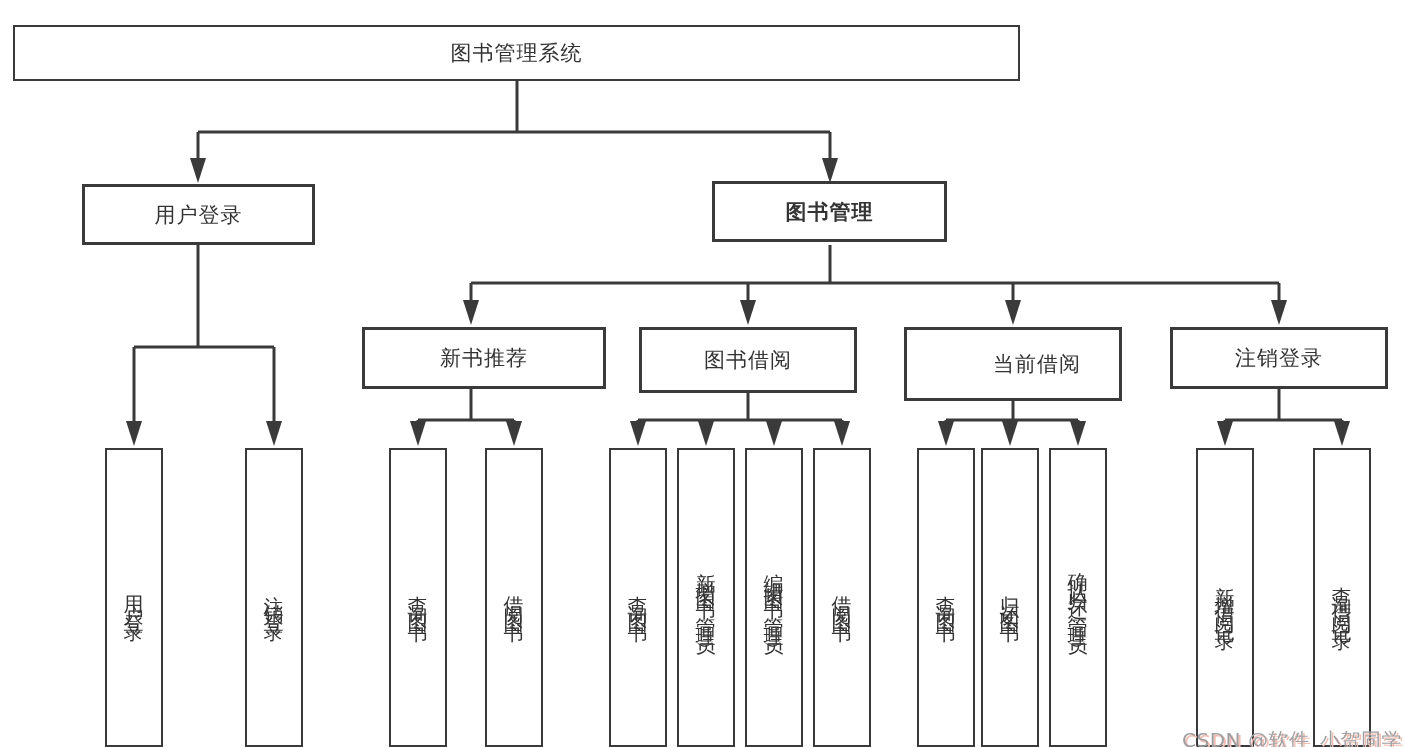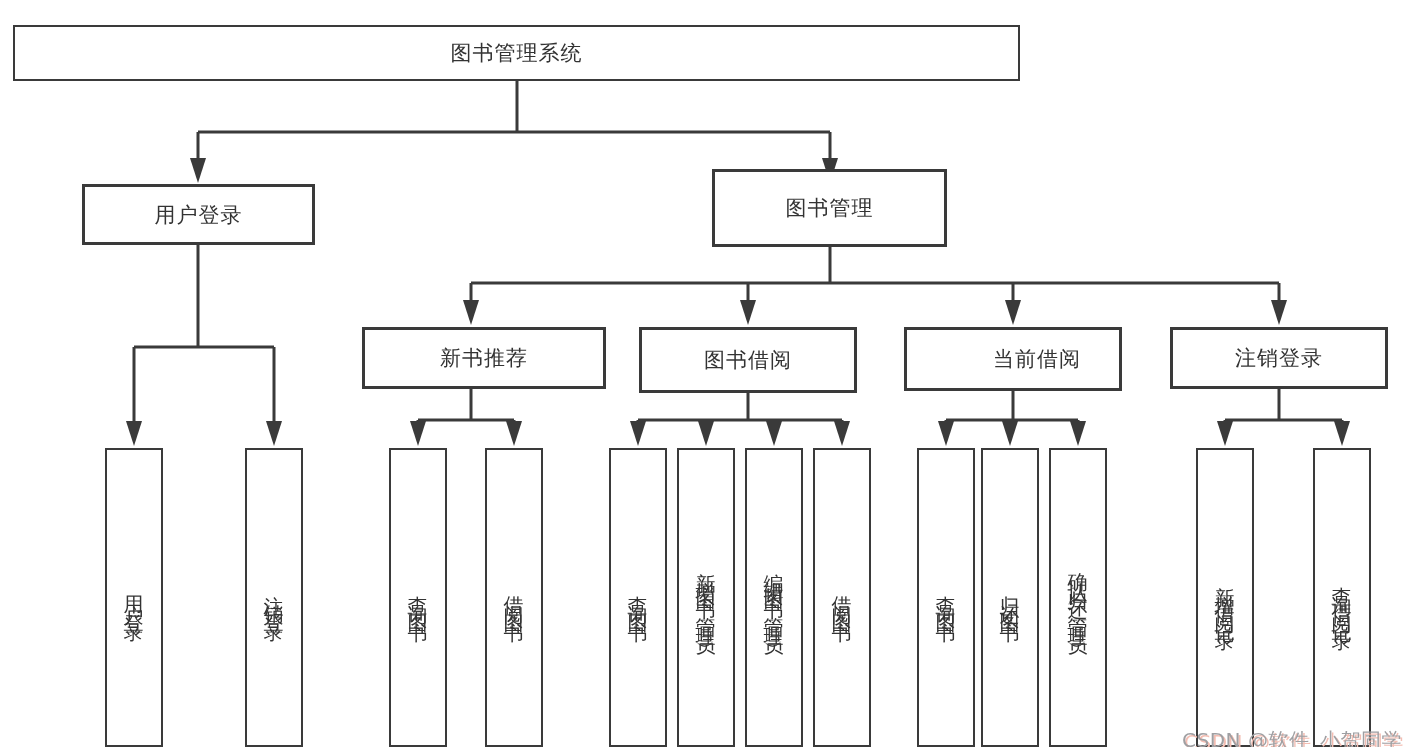--- a/index.html
+++ b/index.html
@@ -49,25 +49,25 @@
     height: 299px;
     border-width: 2.5px;
     writing-mode: vertical-rl;
     text-orientation: mixed;
     font-size: 20px;
     line-height: 1;
     letter-spacing: 9px;
   }
   
   .b-user-login   { left: 82px;  top: 172px; width: 233px; height: 61px; }
-  .b-book-mgmt    { left: 712px; top: 157px; width: 235px; height: 78px; }
+  .b-book-mgmt    { left: 712px; top: 169px; width: 235px; height: 61px; font-weight: bold; }
   
   .b-new-book     { left: 362px;  top: 315px; width: 244px; height: 62px; }
   .b-book-borrow  { left: 639px;  top: 315px; width: 218px; height: 66px; }
-  .b-cur-borrow   { left: 904px;  top: 315px; width: 218px; height: 64px; padding-left: 48px; }
+  .b-cur-borrow   { left: 904px;  top: 315px; width: 218px; height: 74px; padding-left: 48px; }
   .b-borrow-rec   { left: 1170px; top: 315px; width: 218px; height: 62px; }
   
   .leaf-a1 { left: 105px; }
   .leaf-a2 { left: 245px; }
   .leaf-b1 { left: 389px; }
   .leaf-b2 { left: 485px; }
   .leaf-c1 { left: 609px; }
   .leaf-c2 { left: 677px; }
   .leaf-c3 { left: 745px; }
   .leaf-c4 { left: 813px; }

